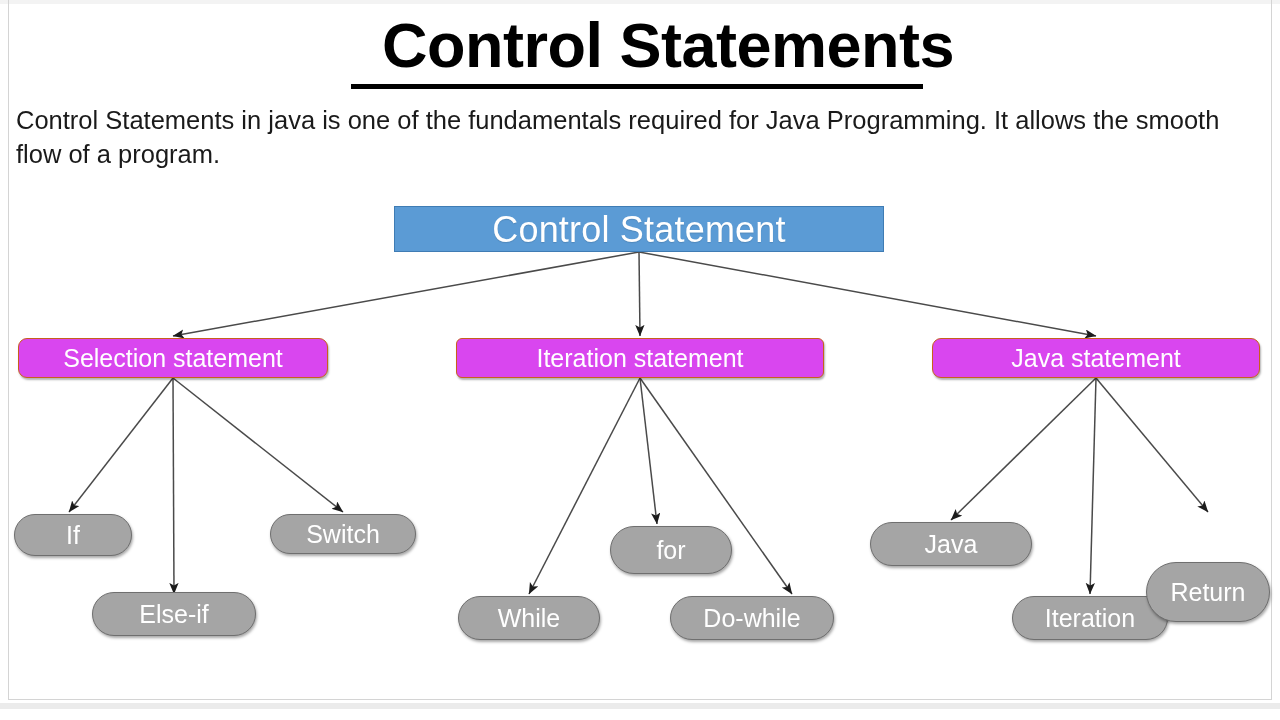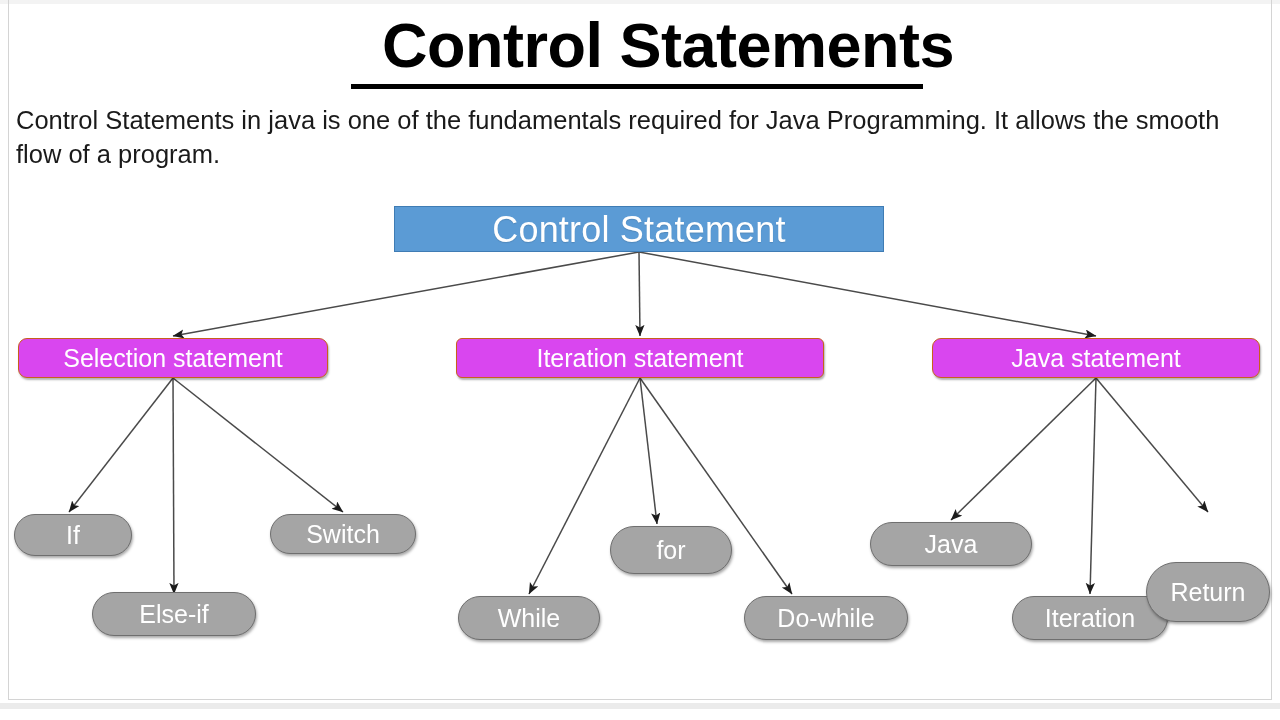--- a/index.html
+++ b/index.html
@@ -194,21 +194,21 @@
         </div>
         <div class="node node-leaf" style="left: 270px; top: 514px; width: 146px; height: 40px;">
           <span>Switch</span>
         </div>
         <div class="node node-leaf" style="left: 458px; top: 596px; width: 142px; height: 44px;">
           <span>While</span>
         </div>
         <div class="node node-leaf" style="left: 610px; top: 526px; width: 122px; height: 48px;">
           <span>for</span>
         </div>
-        <div class="node node-leaf" style="left: 744px; top: 596px; width: 164px; height: 44px;">
+        <div class="node node-leaf" style="left: 670px; top: 596px; width: 164px; height: 44px;">
           <span>Do-while</span>
         </div>
         <div class="node node-leaf" style="left: 870px; top: 522px; width: 162px; height: 44px;">
           <span>Java</span>
         </div>
         <div class="node node-leaf" style="left: 1012px; top: 596px; width: 156px; height: 44px;">
           <span>Iteration</span>
         </div>
         <div class="node node-leaf" style="left: 1146px; top: 514px; width: 124px; height: 60px; margin-top: 48px;">
           <span>Return</span>

